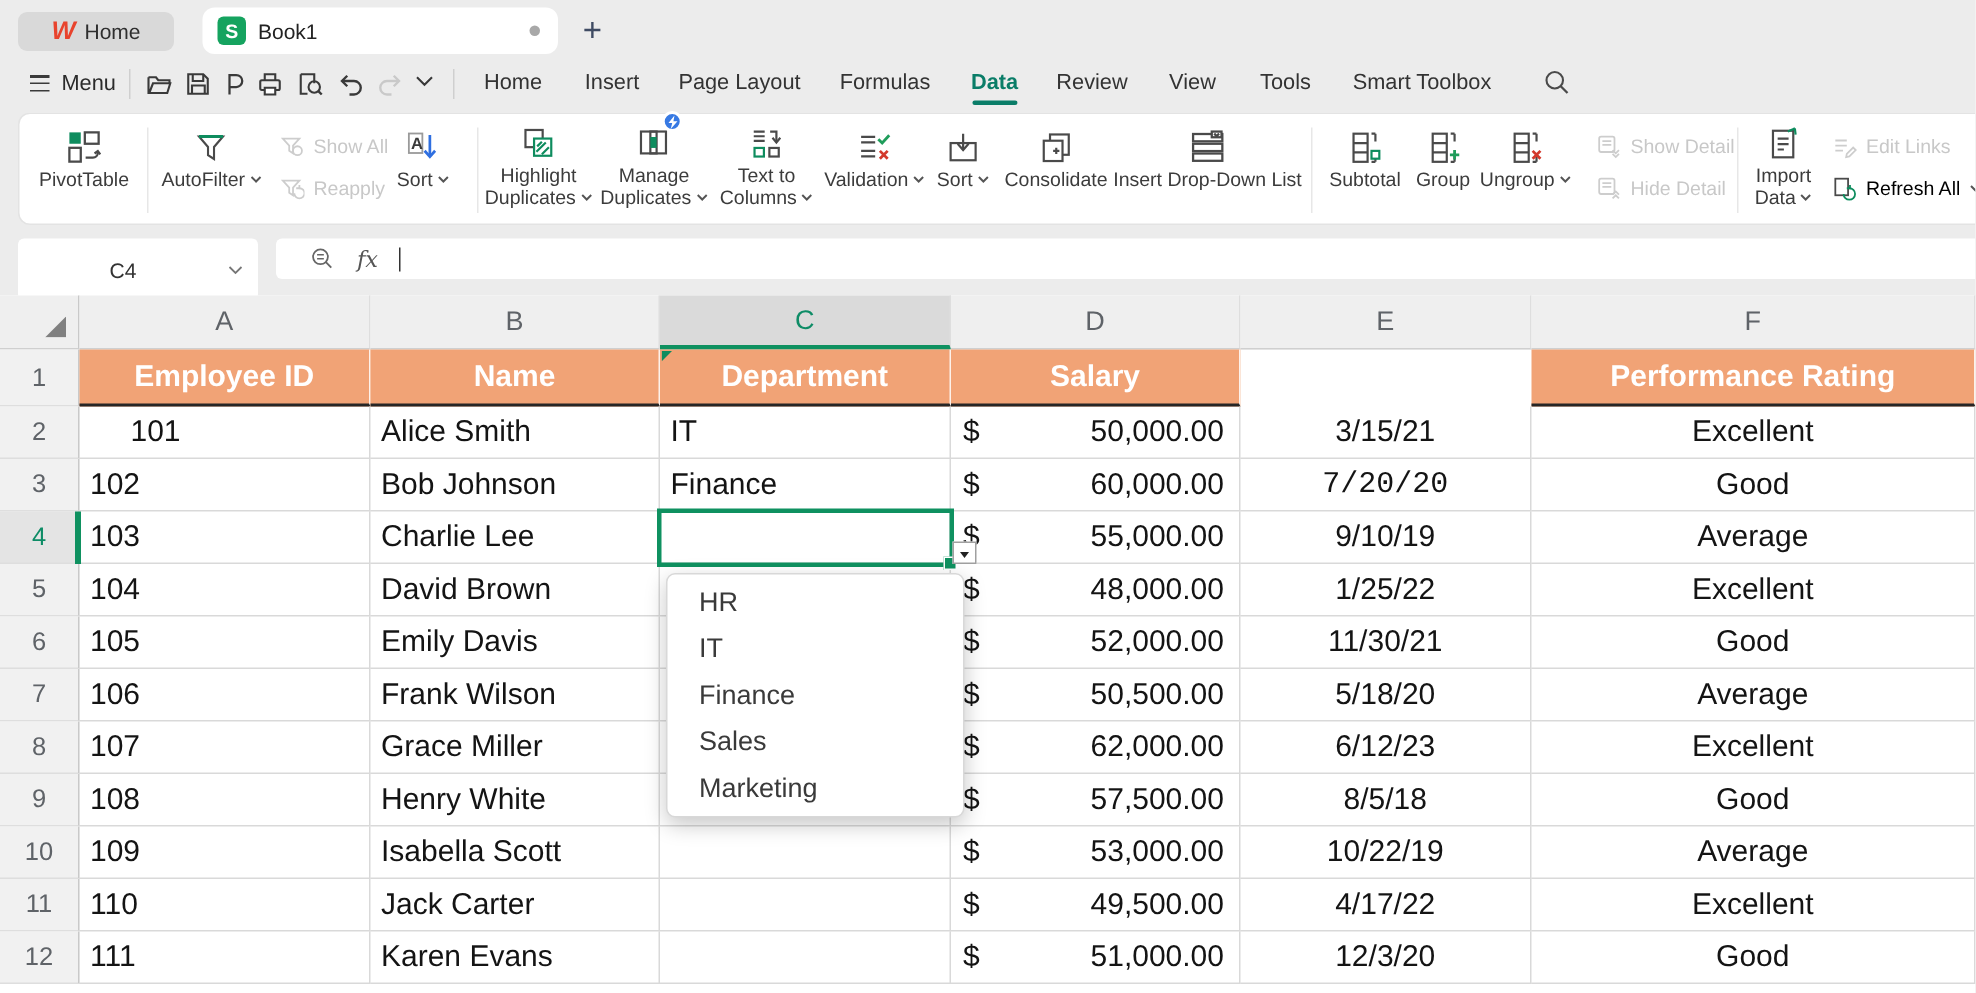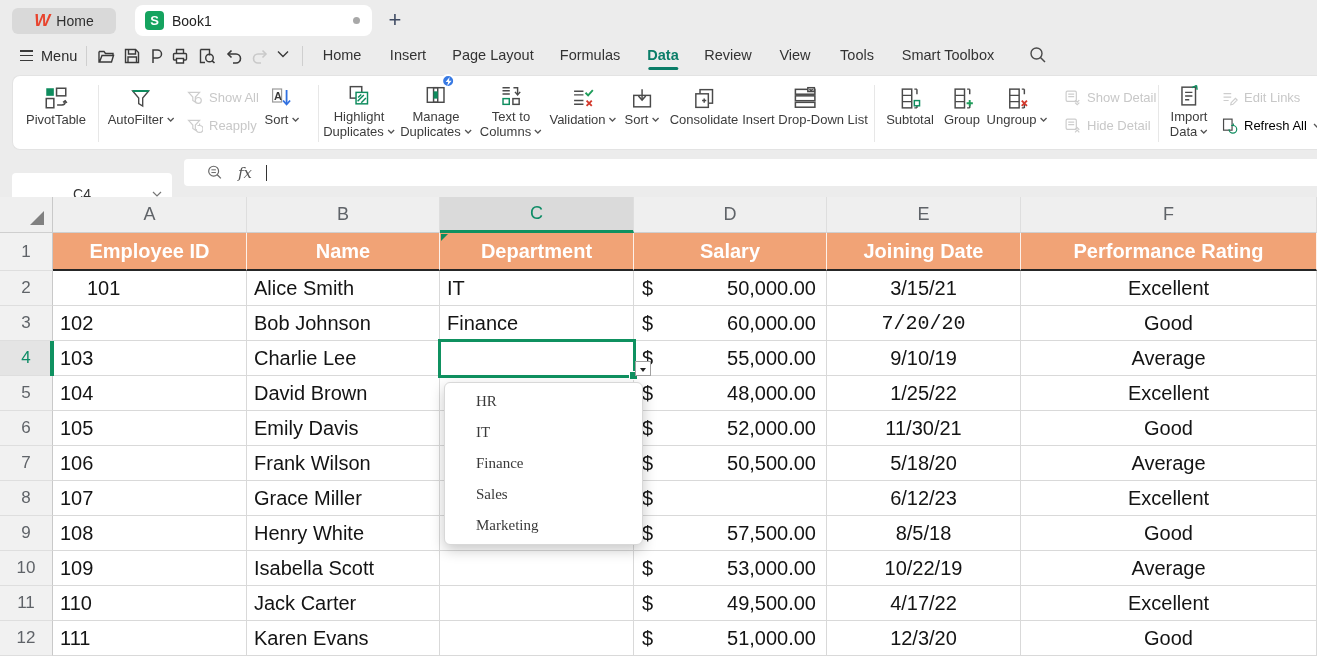--- a/index.html
+++ b/index.html
@@ -38,21 +38,21 @@
   .rs { position:absolute; display:flex; align-items:center; gap:6px; height:18px; }
   .rs .rlb { font-size:13px; white-space:nowrap; }
   .disabled .rlb { color:#c8c8c8; }
   .chev { width:8px; height:5px; }
   .chev polyline { fill:none; stroke:#555; stroke-width:1.3; }
   svg.ic { fill:none; stroke:#4a4a4a; stroke-width:1.4; }
   .disabled svg.ic { stroke:#cdcdcd; }
   .badge { position:absolute; top:-7px; right:-7px; width:14px; height:14px; border-radius:50%; background:#3779e3; border:2px solid #fff; display:flex; align-items:center; justify-content:center; }
 
   
-  .namebox { left:12px; top:173px; width:160px; height:41px; background:#fff; border-radius:4px; display:flex; align-items:center; }
+  .namebox { left:12px; top:159px; width:160px; height:41px; background:#fff; border-radius:4px; display:flex; align-items:center; }
   .namebox .nval { flex:1; text-align:center; font-size:14px; color:#333; }
   .fx-field { left:184px; top:159px; width:1133px; height:27px; background:#fff; border-radius:4px 0 0 4px; display:flex; align-items:center; padding-left:22px; gap:14px; }
   .fx { font-style:italic; font-size:15px; color:#555; font-family:"DejaVu Serif", serif; }
   .caret { width:1px; height:16px; background:#333; }
 
   
   .sheet { left:0; top:197px; width:1317px; height:465px; background:#fff; }
   .cell { position:absolute; font-size:20px; color:#141414; display:flex; align-items:center; overflow:hidden; }
   .colhead { background:#efefef; border-right:1px solid #dedede; border-bottom:1px solid #cfcfcf; justify-content:center; font-size:18px; color:#5f6368; }
   .colhead.active { background:#dadada; color:#0e8c66; font-weight:500; border-bottom:3px solid #0f9160; }
@@ -65,21 +65,21 @@
   .dcell.center { justify-content:center; padding-left:0; }
   .dcell.money { padding:0 10px 0 8px; }
   .money .amt { flex:1; text-align:right; }
   .sel-border { position:absolute; border:3px solid #0f9160; background:transparent; }
   .rowbar { position:absolute; background:#0f9160; }
   .corner-tri { position:absolute; width:7px; height:7px; background:#0e8c5e; clip-path:polygon(0 0, 100% 0, 0 100%); }
   .fillhandle { position:absolute; width:9px; height:9px; background:#0f9160; border:1px solid #fff; }
   .dd-btn { position:absolute; width:16px; height:15px; background:#fff; border:1px solid #a0a0a0; display:flex; align-items:center; justify-content:center; }
   .dd-btn .tri-d { width:0; height:0; border-left:3.5px solid transparent; border-right:3.5px solid transparent; border-top:4.5px solid #222; margin-top:3px; }
   .dropdown { position:absolute; background:#fff; border:1px solid #d8d8d8; border-radius:6px; box-shadow:0 5px 14px rgba(0,0,0,.22); padding:3px 0; display:flex; flex-direction:column; z-index:5; }
-  .dd-item { flex:1; display:flex; align-items:center; padding-left:31px; font-size:15px; color:#3a3a3a;font-family:Liberation Serif, serif; }
+  .dd-item { flex:1; display:flex; align-items:center; padding-left:21px; font-size:18px; color:#3a3a3a; }
 </style>
 </head>
 <body>
 
 <div class="app">
 
   <div class="abs home-tab">
     <span class="wlogo">W</span>
     <span class="hlabel">Home</span>
   </div>
@@ -451,21 +451,20 @@
       <div class="cell colhead" style="left: 247px; top: 0px; width: 193px; height: 36px;">B</div>
       <div class="cell colhead active" style="left: 440px; top: 0px; width: 194px; height: 36px;">C</div>
       <div class="cell colhead" style="left: 634px; top: 0px; width: 193px; height: 36px;">D</div>
       <div class="cell colhead" style="left: 827px; top: 0px; width: 194px; height: 36px;">E</div>
       <div class="cell colhead" style="left: 1021px; top: 0px; width: 296px; height: 36px;">F</div>
       <div class="cell gutter" style="left: 0px; top: 36px; width: 53px; height: 38px;">1</div>
       <div class="cell hdr1" style="left: 53px; top: 36px; width: 194px; height: 38px;">Employee ID</div>
       <div class="cell hdr1" style="left: 247px; top: 36px; width: 193px; height: 38px;">Name</div>
       <div class="cell hdr1" style="left: 634px; top: 36px; width: 193px; height: 38px;">Salary</div>
       <div class="cell hdr1" style="left: 440px; top: 36px; width: 194px; height: 38px;">Department</div>
-      <div class="cell hdr1" style="left: 827px; top: 36px; width: 194px; height: 38px;">Joining Date</div>
       <div class="cell hdr1" style="left: 1021px; top: 36px; width: 296px; height: 38px;">Performance Rating</div>
       <div class="corner-tri" style="left: 441px; top: 37px;"></div>
       <div class="cell gutter" style="left: 0px; top: 74px; width: 53px; height: 35px;">2</div>
       <div class="cell dcell" style="left: 53px; top: 74px; width: 194px; height: 35px; padding-left: 34px;">101</div>
       <div class="cell dcell" style="left: 247px; top: 74px; width: 193px; height: 35px;">Alice Smith</div>
       <div class="cell dcell" style="left: 440px; top: 74px; width: 194px; height: 35px;">IT</div>
       <div class="cell dcell money" style="left: 634px; top: 74px; width: 193px; height: 35px;">
         <span>$</span>
         <span class="amt">50,000.00</span>
       </div>
@@ -520,20 +519,21 @@
         <span class="amt">50,500.00</span>
       </div>
       <div class="cell dcell center" style="left: 827px; top: 249px; width: 194px; height: 35px;">5/18/20</div>
       <div class="cell dcell center" style="left: 1021px; top: 249px; width: 296px; height: 35px;">Average</div>
       <div class="cell gutter" style="left: 0px; top: 284px; width: 53px; height: 35px;">8</div>
       <div class="cell dcell" style="left: 53px; top: 284px; width: 194px; height: 35px;">107</div>
       <div class="cell dcell" style="left: 247px; top: 284px; width: 193px; height: 35px;">Grace Miller</div>
       <div class="cell dcell" style="left: 440px; top: 284px; width: 194px; height: 35px;"></div>
       <div class="cell dcell money" style="left: 634px; top: 284px; width: 193px; height: 35px;">
         <span>$</span>
+        <span class="amt">62,000.00</span>
       </div>
       <div class="cell dcell center" style="left: 827px; top: 284px; width: 194px; height: 35px;">6/12/23</div>
       <div class="cell dcell center" style="left: 1021px; top: 284px; width: 296px; height: 35px;">Excellent</div>
       <div class="cell gutter" style="left: 0px; top: 319px; width: 53px; height: 35px;">9</div>
       <div class="cell dcell" style="left: 53px; top: 319px; width: 194px; height: 35px;">108</div>
       <div class="cell dcell" style="left: 247px; top: 319px; width: 193px; height: 35px;">Henry White</div>
       <div class="cell dcell" style="left: 440px; top: 319px; width: 194px; height: 35px;"></div>
       <div class="cell dcell money" style="left: 634px; top: 319px; width: 193px; height: 35px;">
         <span>$</span>
         <span class="amt">57,500.00</span>

